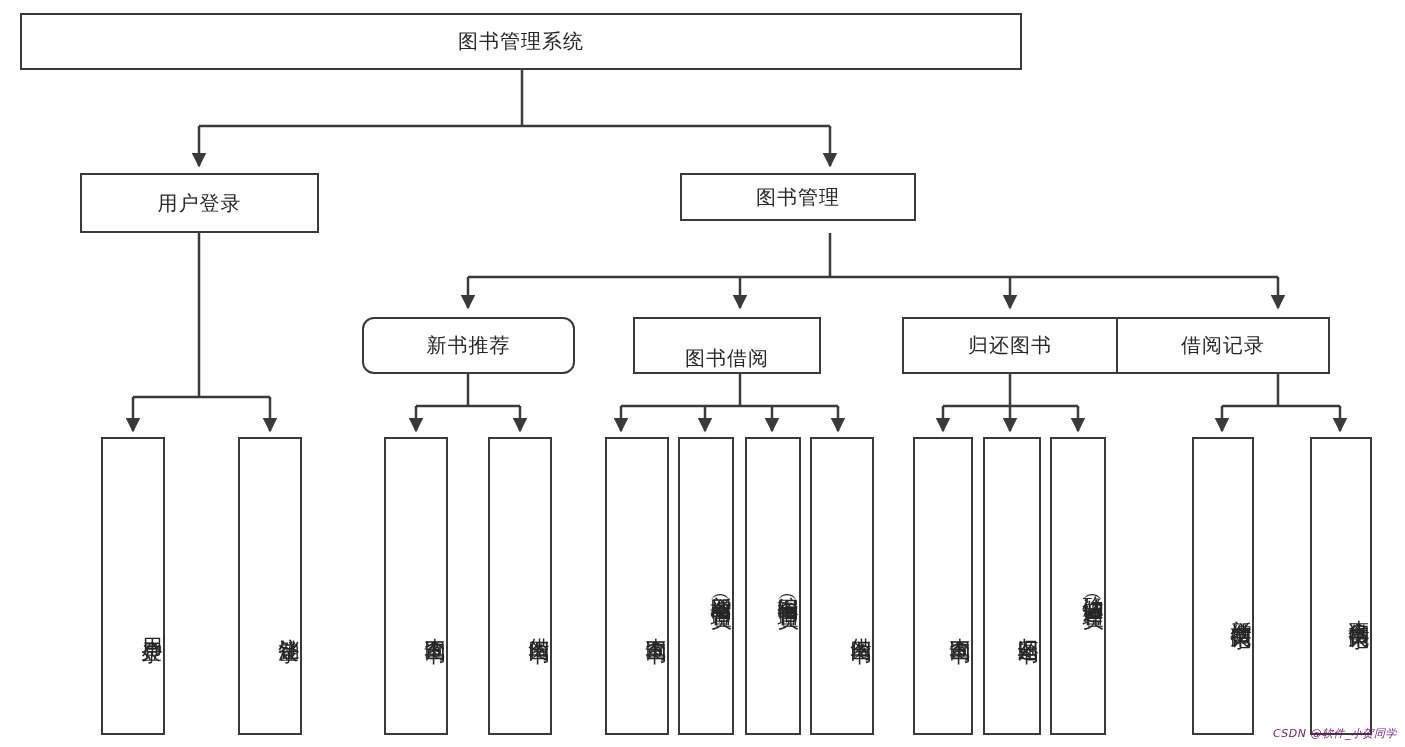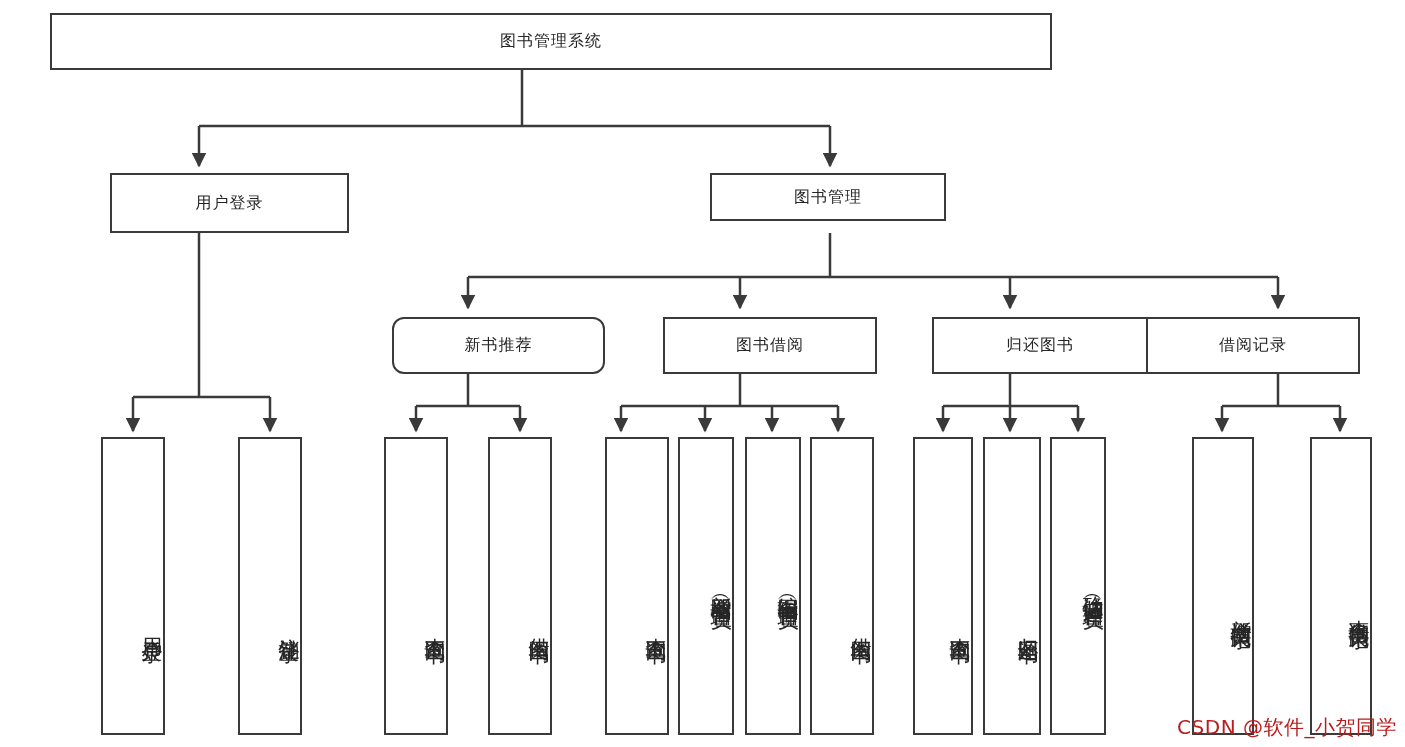--- a/index.html
+++ b/index.html
@@ -21,23 +21,22 @@
     position: absolute;
     box-sizing: border-box;
     background: #ffffff;
     border: 2.5px solid #3a3a3a;
     display: flex;
     align-items: center;
     justify-content: center;
     color: #262626;
   }
   .node.horiz {
-    font-size: 16px;
+    font-size: 20px;
     letter-spacing: 1px;
-    margin-left: 30px;
   }
   .node.vert {
     writing-mode: vertical-rl;
     text-orientation: upright;
     font-size: 21px;
     letter-spacing: 2px;
     align-items: flex-start;
     justify-content: center;
     padding-top: 6px;
     line-height: 1.05;
@@ -55,24 +54,25 @@
     left: 0;
     top: 0;
     width: 1405px;
     height: 747px;
     pointer-events: none;
   }
   .watermark {
     position: absolute;
     right: 8px;
     bottom: 6px;
-    font-size: 20px;
-    color: #b91c1c;
+    font-size: 11px;
+    color: #701a75;
     white-space: nowrap;
     letter-spacing: 0.5px;
+    font-style: italic;
   }
 </style>
 </head>
 <body>
 
 <div id="canvas">
 
   <svg id="edges" viewBox="0 0 1405 747" xmlns="http://www.w3.org/2000/svg">
     <defs>
       <marker id="arrow" viewBox="0 0 10 10" refX="9" refY="5" markerWidth="6" markerHeight="6" orient="auto-start-reverse">
@@ -130,21 +130,21 @@
   <div class="node horiz" style="left:80px; top:173px; width:239px; height:60px;">
     <span class="node-label">用户登录</span>
   </div>
   <div class="node horiz" style="left:680px; top:173px; width:236px; height:48px;">
     <span class="node-label">图书管理</span>
   </div>
 
   <div class="node horiz" style="left:362px; top:317px; width:213px; height:57px;border-radius:12px;">
     <span class="node-label">新书推荐</span>
   </div>
-  <div class="node horiz" style="left:633px; top:317px; width:214px; height:57px;">
+  <div class="node horiz" style="left:633px; top:317px; width:188px; height:57px;align-items:flex-end;">
     <span class="node-label">图书借阅</span>
   </div>
   <div class="node horiz" style="left:902px; top:317px; width:216px; height:57px;">
     <span class="node-label">归还图书</span>
   </div>
   <div class="node horiz" style="left:1116px; top:317px; width:214px; height:57px;">
     <span class="node-label">借阅记录</span>
   </div>
 
   <div class="node vert" style="left:101px; top:437px; width:64px; height:298px; padding-top:78px;">

